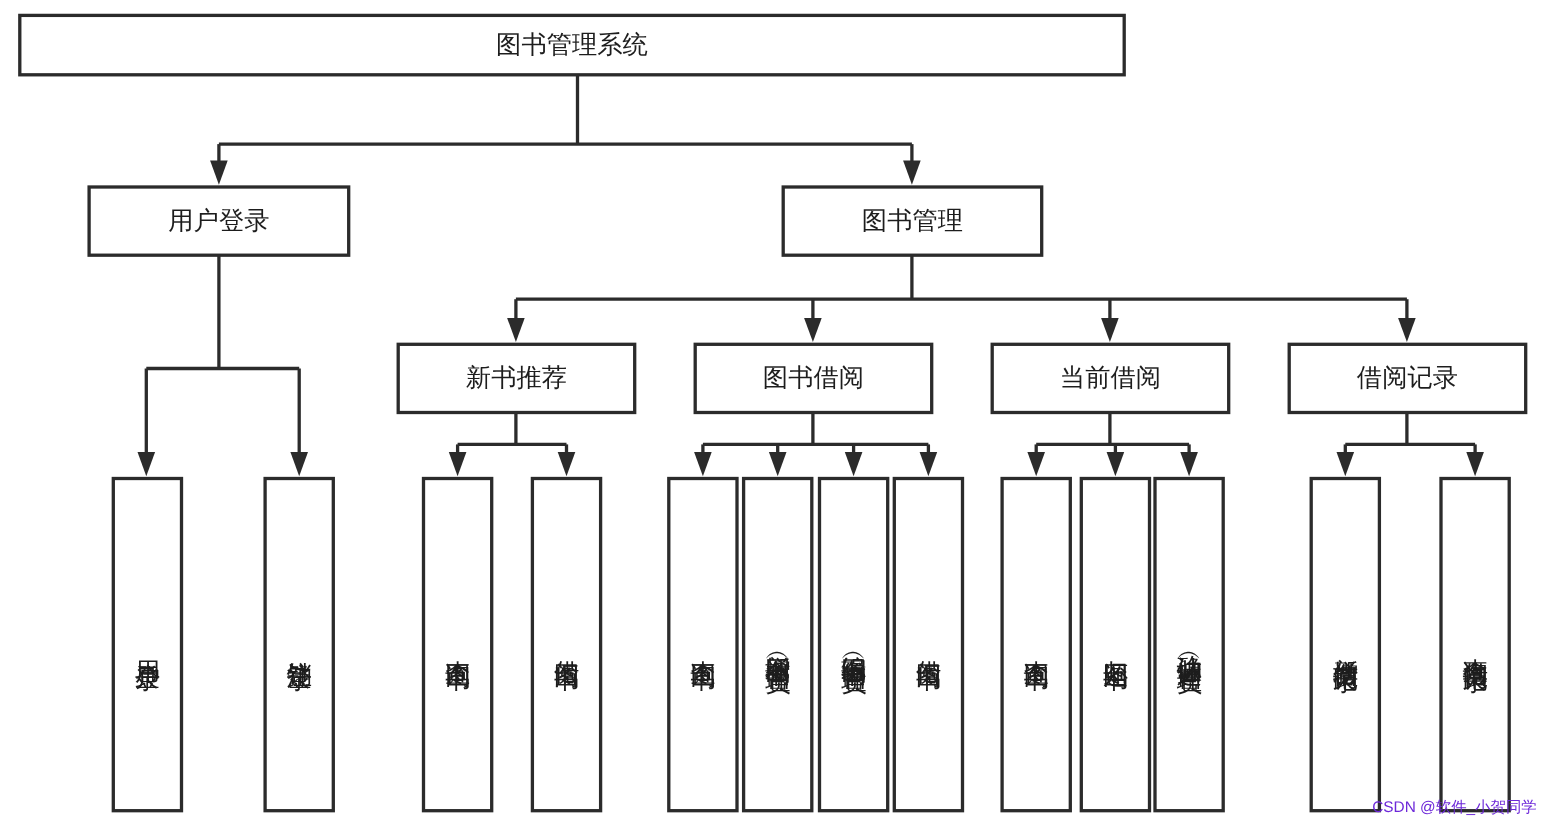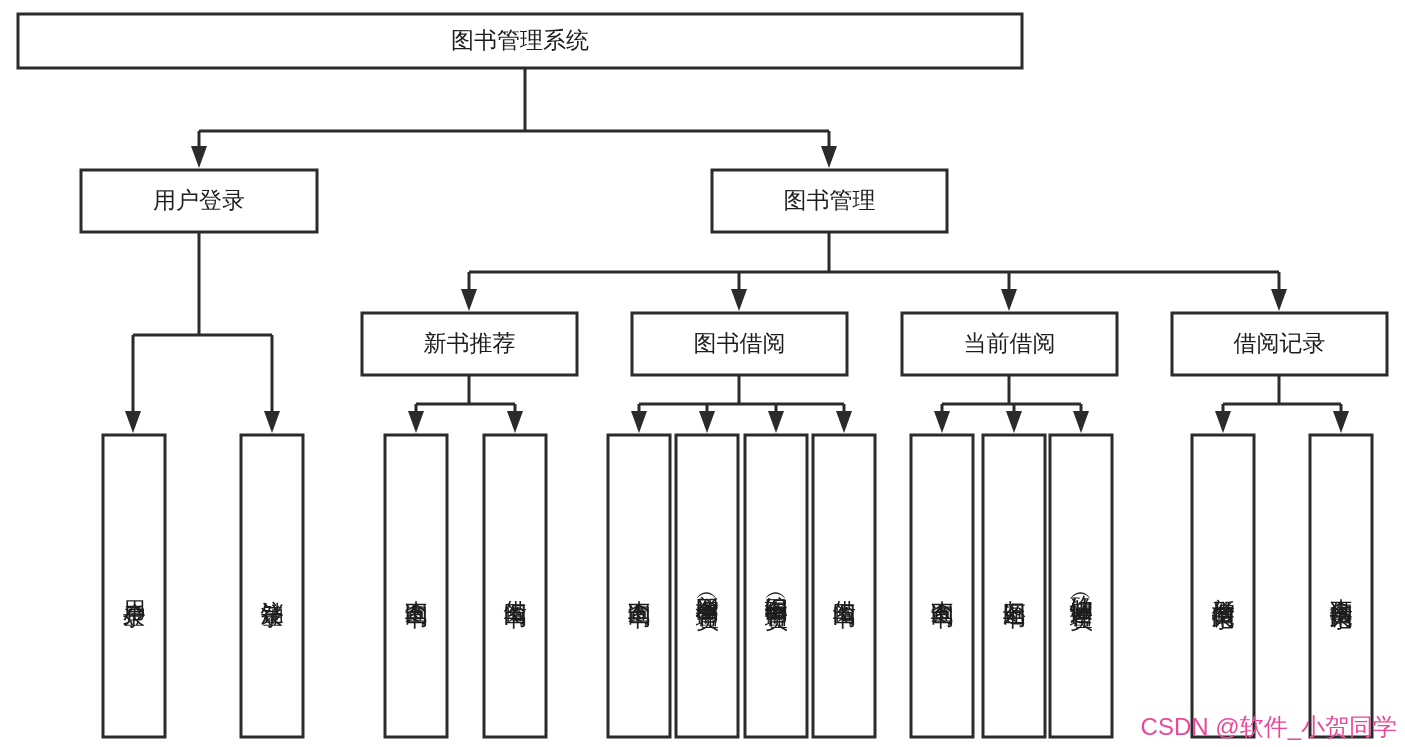--- a/index.html
+++ b/index.html
@@ -63,22 +63,22 @@
     align-items: center;
     justify-content: center;
     white-space: nowrap;
     pointer-events: none;
   }
   .watermark {
     position: absolute;
     right: 8px;
     bottom: 4px;
     font-family: "Liberation Sans", "DejaVu Sans", sans-serif;
-    font-size: 24px;
-    color: #ec4899;
+    font-size: 14px;
+    color: #6d28d9;
     white-space: nowrap;
     user-select: none;
     margin-left: 32px;
   }
 </style>
 </head>
 <body>
 
 <div id="diagram-root">
 

